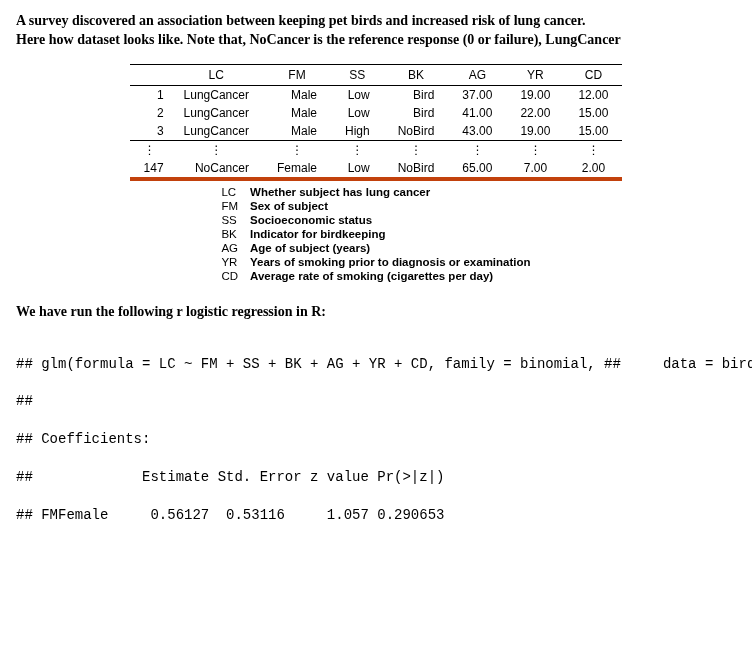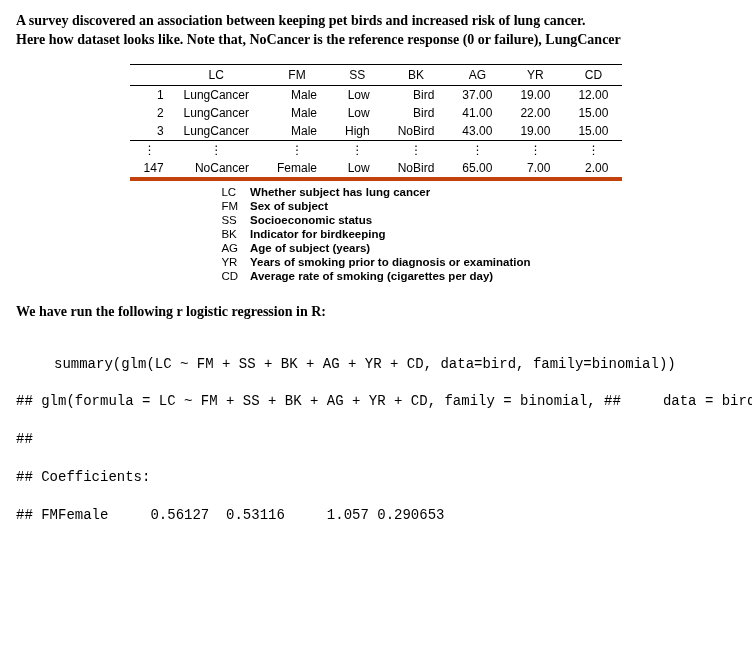--- a/index.html
+++ b/index.html
@@ -32,21 +32,21 @@
       border-bottom: 1px solid #000;
       font-weight: normal;
       padding: 3px 14px;
       text-align: center;
     }
     table.data-table td {
       padding: 2px 14px;
       text-align: right;
     }
     table.data-table td.idx { text-align: right; padding-right: 6px;}
-    table.data-table td.num { text-align: right; }
+    table.data-table td.num { text-align: center; }
     table.data-table tr.lastrow td { border-bottom: 4px solid #c2410c; }
     table.data-table tr.dots-top td { border-top: 1px solid #000;}
     .dots { text-align: center !important;}
     .legend-wrap {
       display: flex;
       justify-content: center;
       margin-bottom: 20px;
     }
     table.legend {
       font-family: Verdana, Arial, sans-serif;
@@ -171,24 +171,24 @@
           <td class="abbr">CD</td>
           <td>Average rate of smoking (cigarettes per day)</td>
         </tr>
 </tbody>
     </table>
 </div>
 
 <div class="para">We have run the following r logistic regression in R:</div>
 
 <div class="code-wrap">
-<div class="code-indent">summary(glm(LC ~ FM + SS + BK + AG + YR + CD, data=bird, family=binomial))</div>
 <div>## glm(formula = LC ~ FM + SS + BK + AG + YR + CD, family = binomial, ##     data = bird)</div>
 <div>##</div>
 <div>## Coefficients:</div>
+<div>##             Estimate Std. Error z value Pr(&gt;|z|)</div>
 <div>## FMFemale     0.56127  0.53116     1.057 0.290653</div>
 
 
 
 
 
 
 </div>
 
 </body></html>

